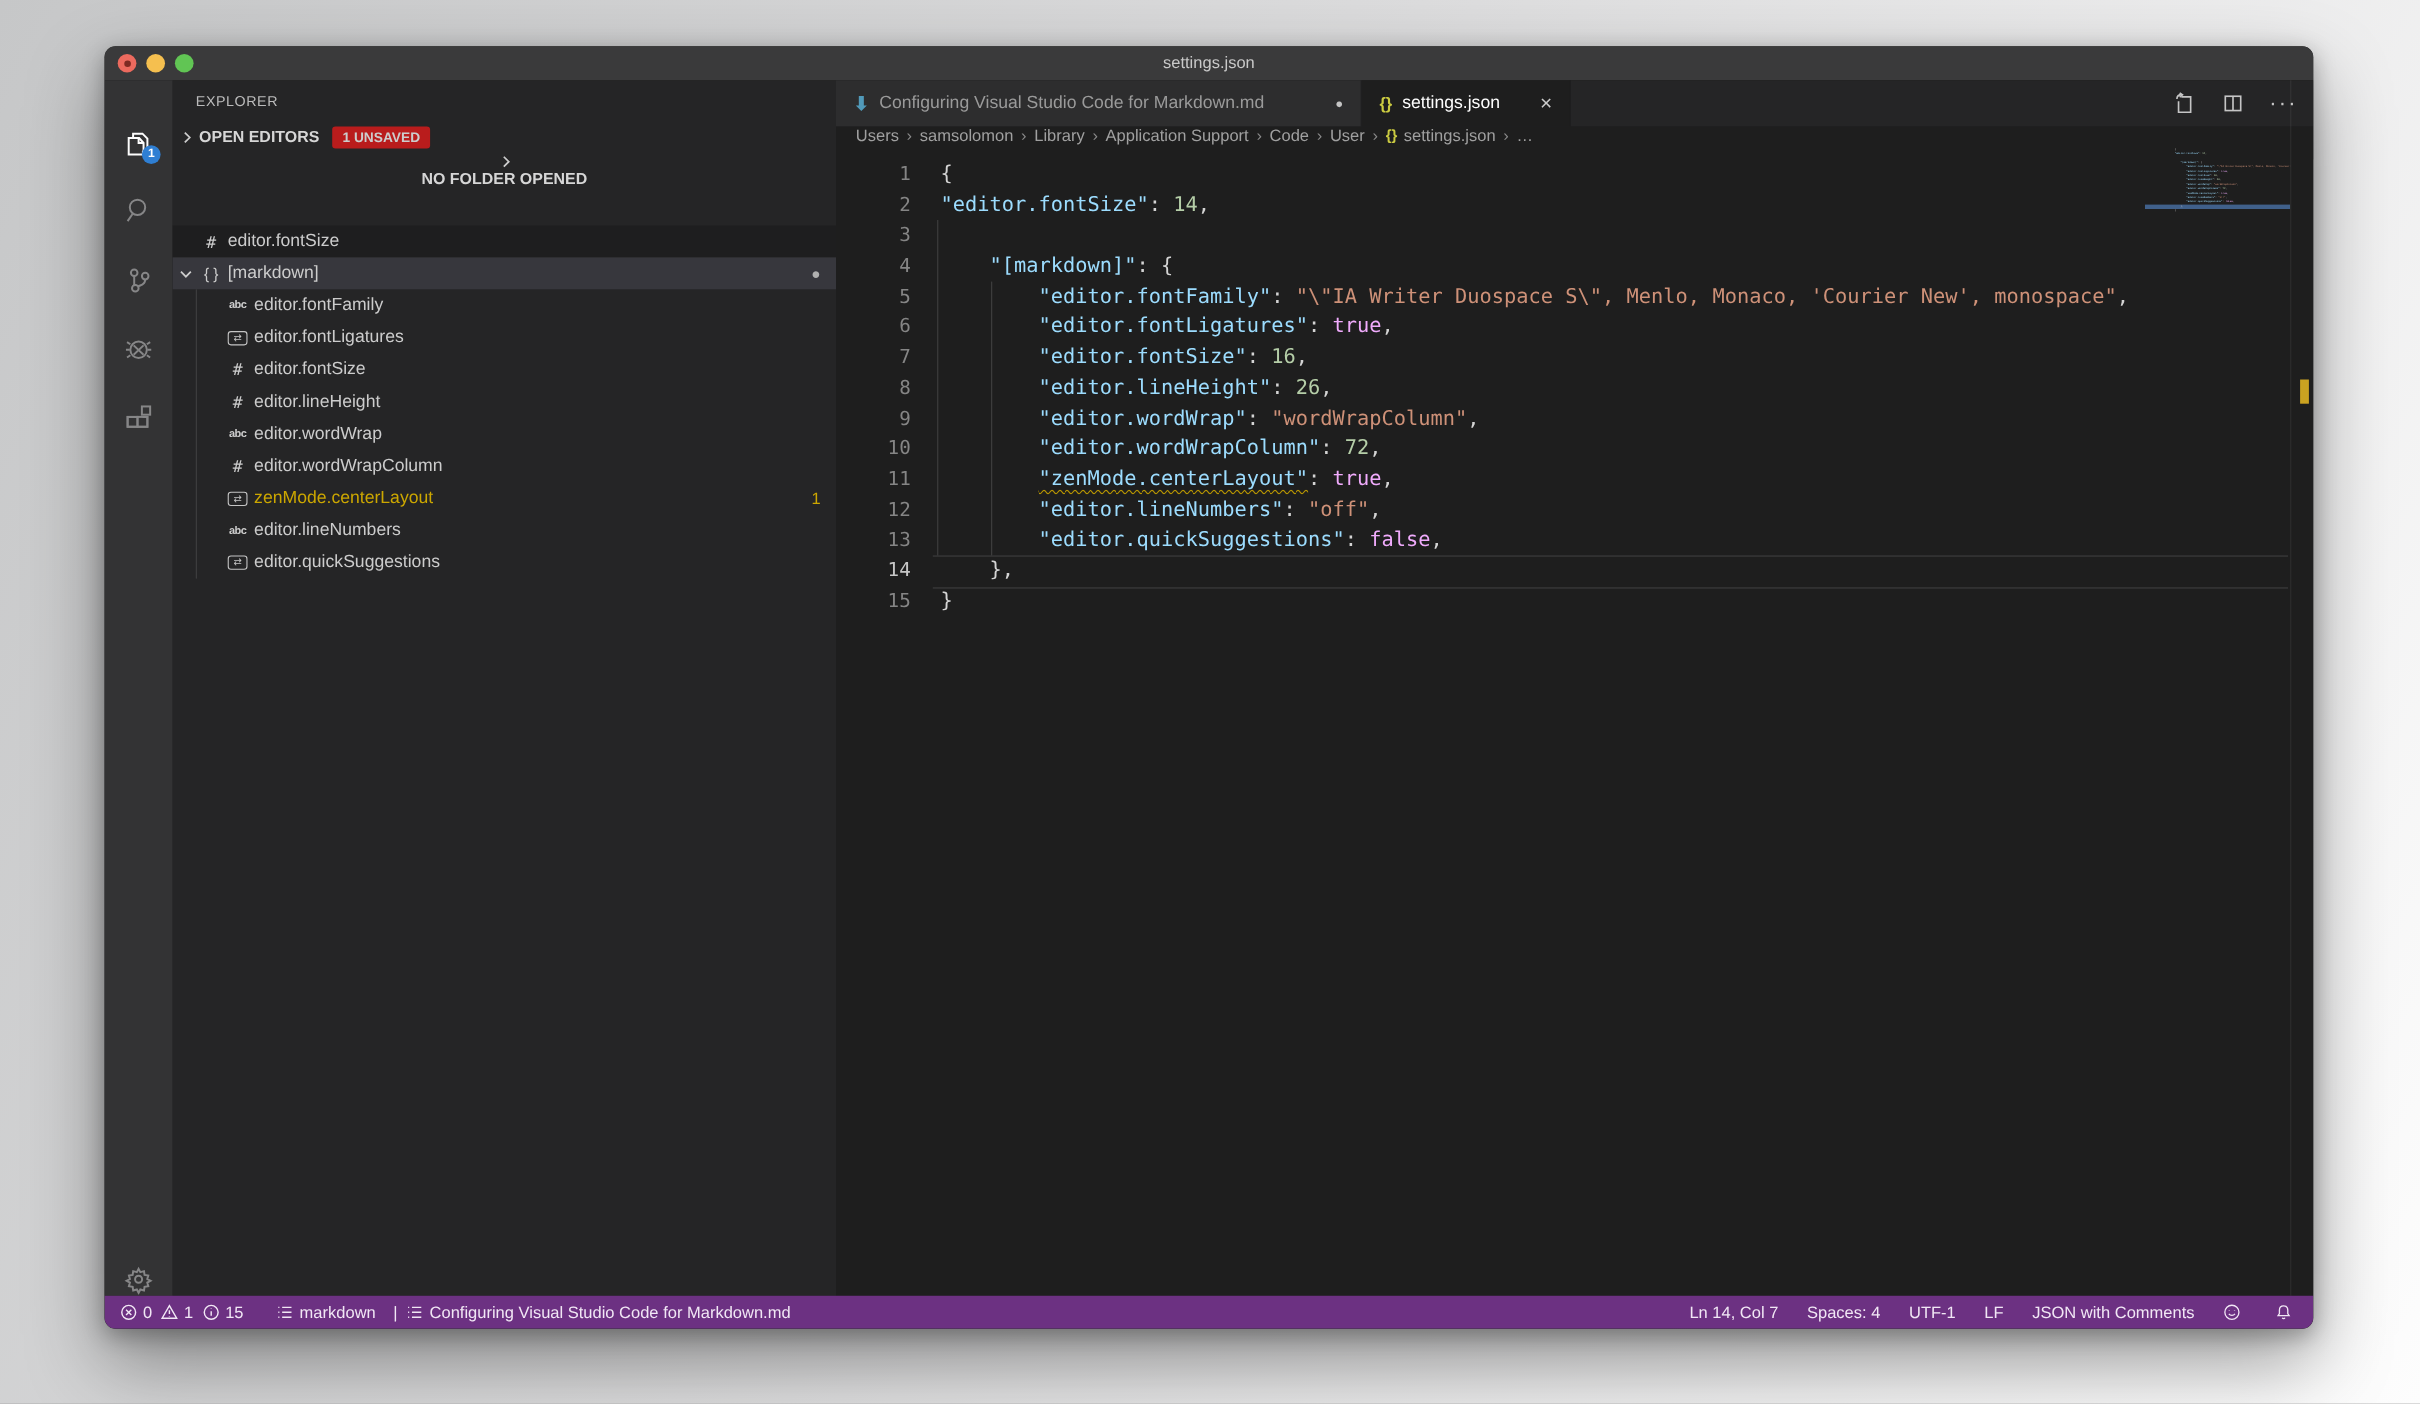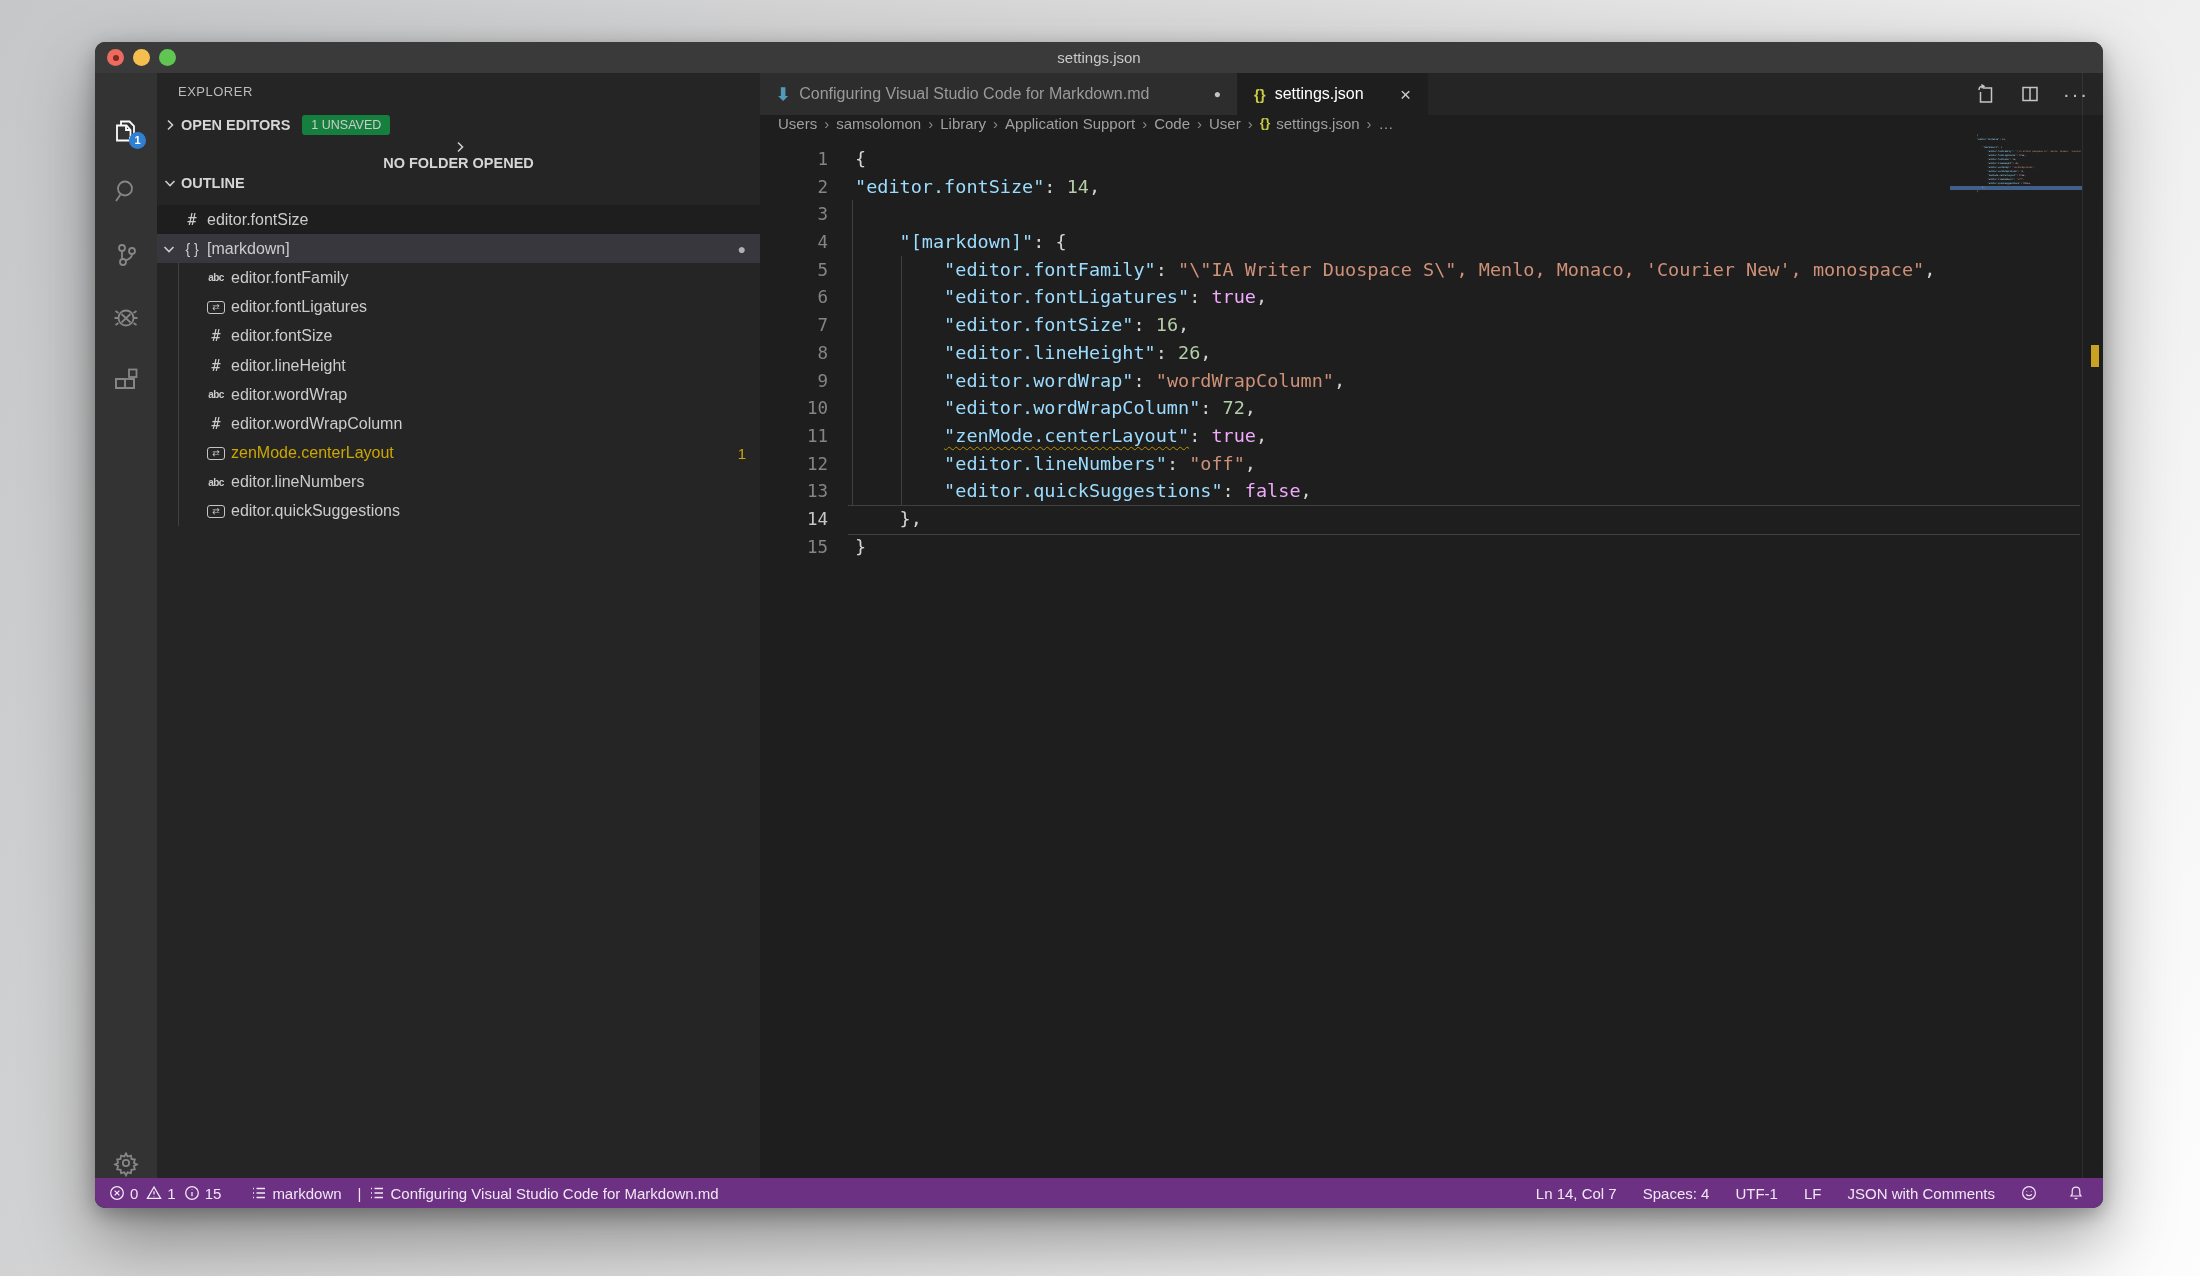--- a/index.html
+++ b/index.html
@@ -33,21 +33,21 @@
   .act-icon svg { width:28px; height:28px; display:block; }
   .act-icon.active { color:#fdfdfd; }
   .act-badge { position:absolute; right:-6px; bottom:-4px; width:17px; height:17px; border-radius:50%; background:#2f7fd3;
     color:#fff; font-size:11px; line-height:17px; text-align:center; font-weight:700; }
   
   .sidebar { position:absolute; left:62px; top:0; width:603px; bottom:0; background:#252526; color:#cccccc; }
   .sidebar-title { position:absolute; top:0; left:0; right:0; height:37px; line-height:37px; padding-left:21px; font-size:13px; letter-spacing:.5px; color:#bbbbbb; }
   .section { position:absolute; left:0; right:0; height:29px; display:flex; align-items:center; font-weight:700; font-size:14.5px; color:#d6d6d6; }
   .section .chev { width:16px; height:16px; margin-left:5px; margin-right:3px; color:#cccccc; flex:none; }
   .section .chev svg { width:16px; height:16px; display:block; }
-  .badge-unsaved { margin-left:12px; background:#15803d; color:#cccccc; font-size:12.5px; font-weight:400; padding:3px 9px; border-radius:3px; }
+  .badge-unsaved { margin-left:12px; background:#b91c1c; color:#cccccc; font-size:12.5px; font-weight:700; padding:3px 9px; border-radius:3px; }
   .outline-list { position:absolute; left:0; right:0; top:124px; bottom:0; padding-top:8px; }
   .o-row { height:29.2px; display:flex; align-items:center; font-size:16px; color:#cccccc; position:relative; }
   .o-row.focused { background:#1e1e1f; }
   .o-row.selected { background:#37373d; }
   .o-row.warn { color:#cca700; }
   .o-chev { width:24px; flex:none; padding-left:4px; color:#cccccc; }
   .o-chev svg { width:16px; height:16px; display:block; }
   .o-icon { width:22px; flex:none; margin-right:4px; display:flex; justify-content:center; color:#c5c5c5; }
   .ic-num { font-size:15px; color:#cccccc; font-family:"DejaVu Sans Mono",monospace; }
   .ic-str { font-size:10px; font-weight:700; color:#cccccc; letter-spacing:-.5px; }
@@ -183,28 +183,20 @@
         <span>OPEN EDITORS</span>
         <span class="badge-unsaved">1 UNSAVED</span>
       </div>
       <div class="section" style="top:66px;flex-direction:column;">
         <span class="chev">
           <svg viewBox="0 0 16 16" fill="none" stroke="currentColor" stroke-width="1.6">
               <path d="M6 3.5 L10.5 8 L6 12.5"></path>
             </svg>
         </span>
         <span>NO FOLDER OPENED</span>
-      </div>
-      <div class="section" style="top:95px;">
-        <span class="chev">
-          <svg viewBox="0 0 16 16" fill="none" stroke="currentColor" stroke-width="1.6">
-              <path d="M3.5 6 L8 10.5 L12.5 6"></path>
-            </svg>
-        </span>
-        <span>OUTLINE</span>
       </div>
 
       <div class="outline-list" id="outline-list">
         <div class="tree-guide" style="top:66.4px; height:262.8px;"></div>
       <div class="o-row focused">
             <span class="o-chev"></span>
             <span class="o-icon">
               <span class="ic-num">#</span>
             </span>
             <span>editor.fontSize</span>

